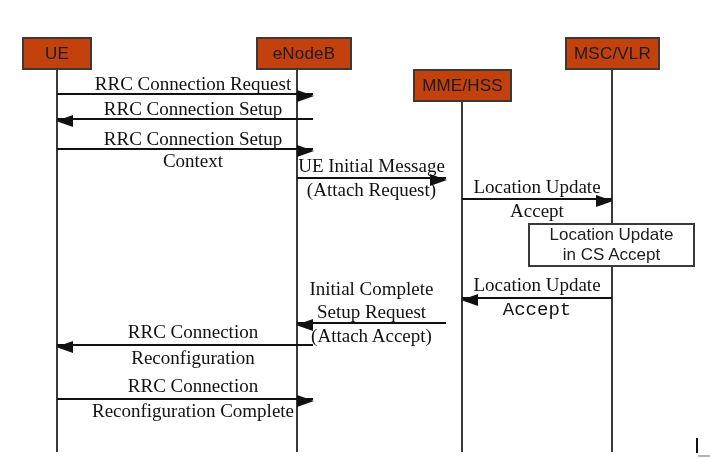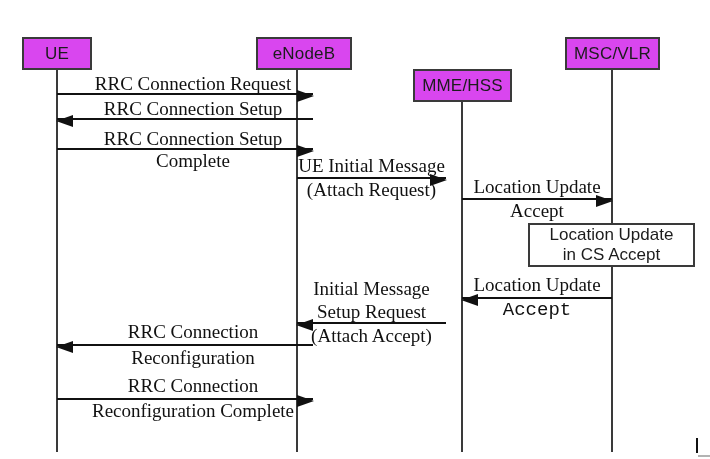--- a/index.html
+++ b/index.html
@@ -2,21 +2,21 @@
 <html><head>
 <meta charset="utf-8">
 <style>
   html,body{margin:0;padding:0;background:#fff;}
   .canvas{
     position:relative;width:710px;height:459px;background:#fff;overflow:hidden;
     font-family:"Liberation Sans",sans-serif;color:#111;
   }
   .actor{
     position:absolute;top:37px;height:33px;box-sizing:border-box;
-    border:2px solid #3a3a3a;background:#d946ef;z-index:3;
+    border:2px solid #3a3a3a;background:#c2410c;z-index:3;
     display:flex;align-items:center;justify-content:center;
     font-size:17px;letter-spacing:0.2px;color:#1c1c1c;
   }
   .lifeline{position:absolute;top:69px;width:2px;height:383px;background:#3a3a3a;z-index:1;}
   .note{
     position:absolute;left:528px;top:223px;width:167px;height:44px;box-sizing:border-box;
     border:2px solid #3a3a3a;background:#fff;z-index:2;
     display:flex;flex-direction:column;align-items:center;justify-content:center;
     font-size:17px;line-height:20px;color:#1c1c1c;
   }
@@ -62,21 +62,21 @@
 
   <div class="mlabel span-ue-enb" style="top:99px;">RRC Connection Setup</div>
   <div class="arrow span-ue-enb" style="top:118px;">
     <i class="ah-l"></i>
   </div>
 
   <div class="mlabel span-ue-enb" style="top:129px;">RRC Connection Setup</div>
   <div class="arrow span-ue-enb" style="top:148px;">
     <i class="ah-r"></i>
   </div>
-  <div class="mlabel span-ue-enb" style="top:151px;">Complete</div>
+  <div class="mlabel span-ue-enb" style="top:151px;">Context</div>
 
   <div class="mlabel span-enb-mme" style="top:156px;">UE Initial Message</div>
   <div class="arrow span-enb-mme" style="top:177px;">
     <i class="ah-r"></i>
   </div>
   <div class="mlabel span-enb-mme" style="top:180px;">(Attach Request)</div>
 
   <div class="mlabel span-mme-msc" style="top:177px;">Location Update</div>
   <div class="arrow span-mme-msc" style="top:198px;">
     <i class="ah-r"></i>
@@ -87,21 +87,21 @@
     <span>Location Update</span>
     <span>in CS Accept</span>
   </div>
 
   <div class="mlabel span-mme-msc" style="top:275px;">Location Update</div>
   <div class="arrow span-mme-msc" style="top:297px;">
     <i class="ah-l"></i>
   </div>
   <div class="mlabel span-mme-msc" style="top:300px;font-family:Liberation Mono, monospace;">Accept</div>
 
-  <div class="mlabel span-enb-mme" style="top:279px;">Initial Message</div>
+  <div class="mlabel span-enb-mme" style="top:279px;">Initial Complete</div>
   <div class="mlabel span-enb-mme" style="top:302px;">Setup Request</div>
   <div class="arrow span-enb-mme" style="top:322px;">
     <i class="ah-l"></i>
   </div>
   <div class="mlabel span-enb-mme" style="top:326px;">(Attach Accept)</div>
 
   <div class="mlabel span-ue-enb" style="top:322px;">RRC Connection</div>
   <div class="arrow span-ue-enb" style="top:344px;">
     <i class="ah-l"></i>
   </div>

